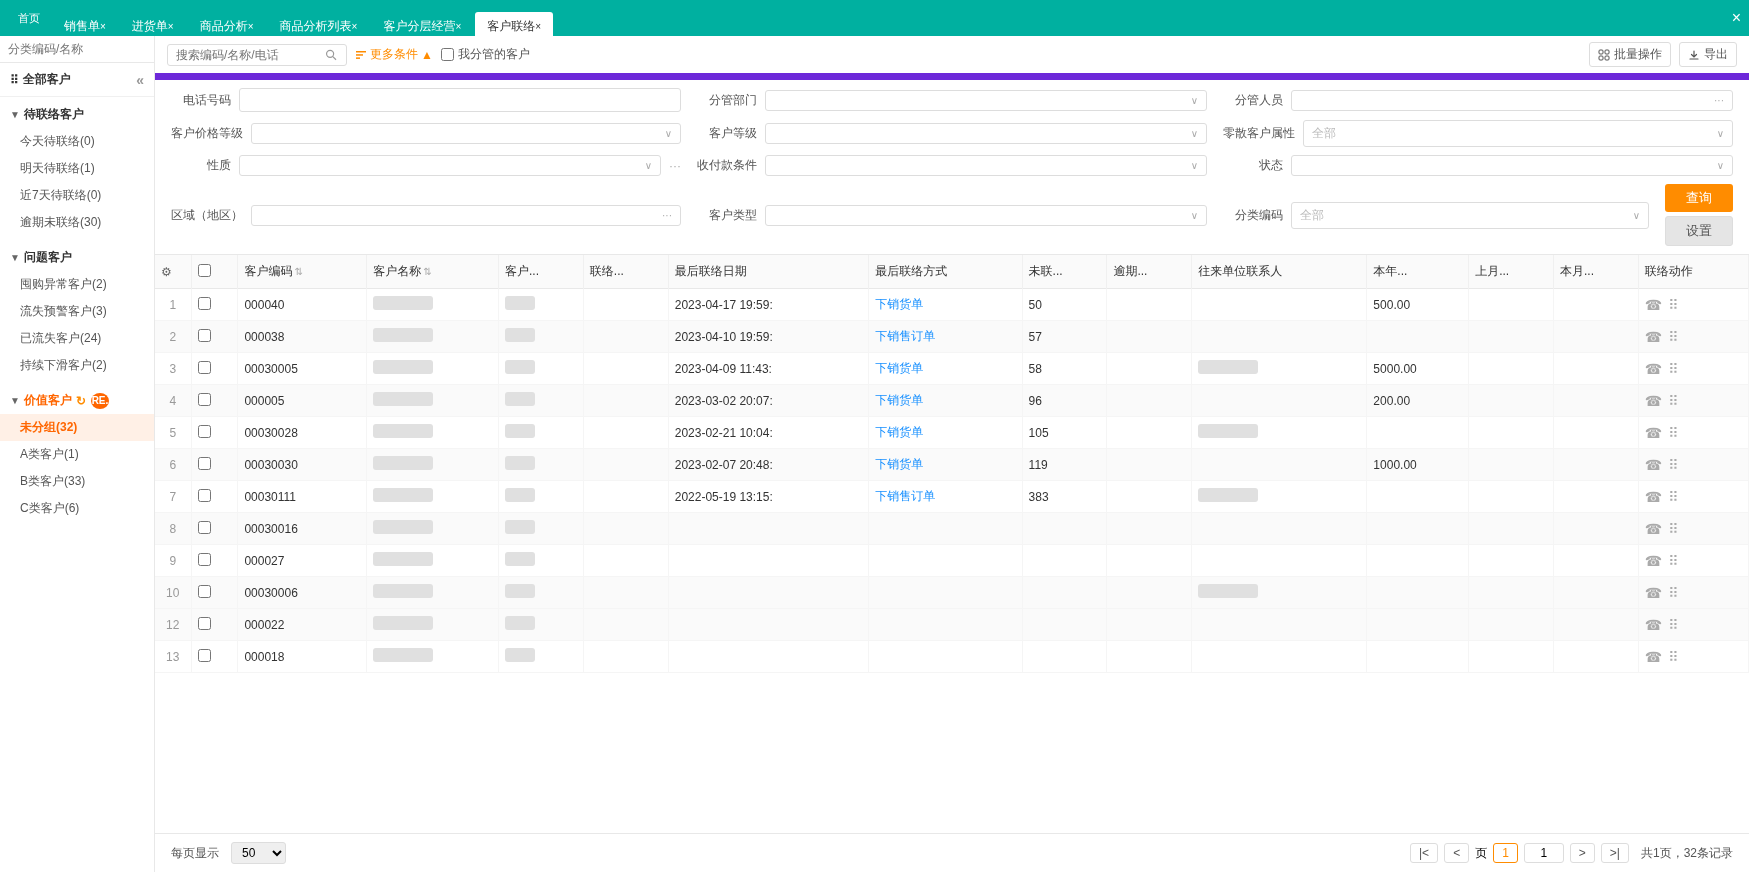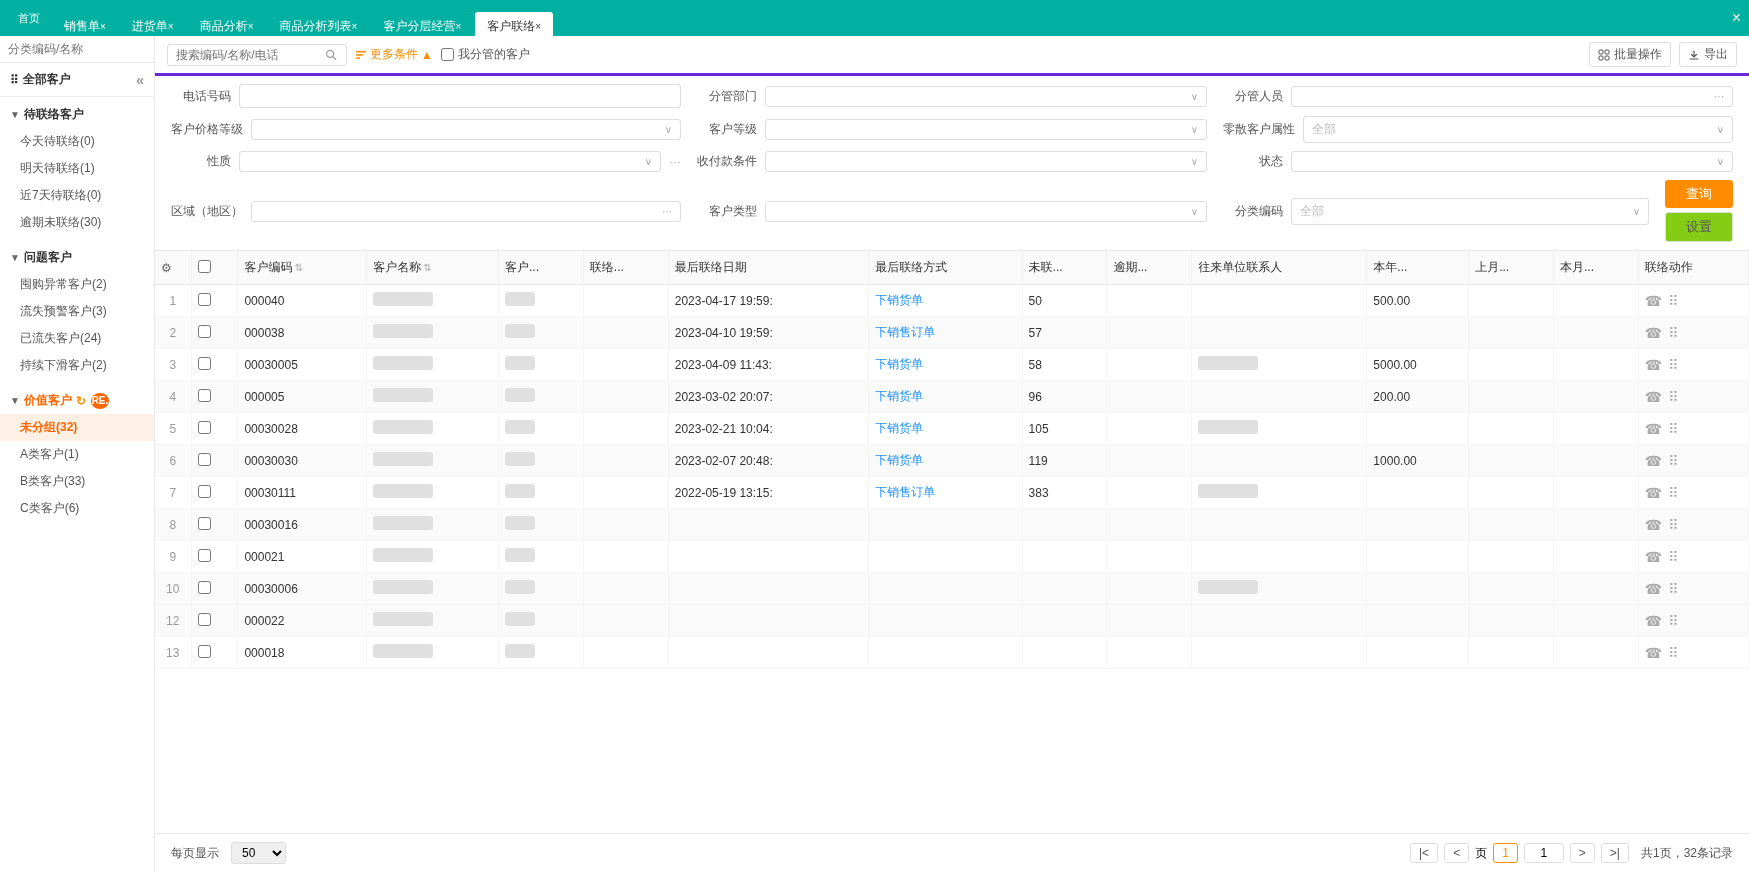--- a/index.html
+++ b/index.html
@@ -99,21 +99,21 @@
     .content-area {
       flex: 1;
       display: flex;
       flex-direction: column;
       overflow: hidden;
     }
 
     
     .filter-bar {
       background: #fff;
-      border-bottom: 3px solid #6d28d9;
+      border-bottom: 7px solid #6d28d9;
       padding: 6px 12px;
       display: flex;
       align-items: center;
       gap: 8px;
       flex-shrink: 0;
     }
     .filter-search {
       display: flex;
       align-items: center;
       border: 1px solid #ddd;
@@ -210,21 +210,21 @@
     .btn-query {
       background: #ff8c00;
       color: #fff;
       border: none;
       border-radius: 3px;
       padding: 5px 20px;
       cursor: pointer;
       font-size: 13px;
     }
     .btn-reset {
-      background: #84cc16;
+      background: #e5e5e5;
       color: #555;
       border: 1px solid #ddd;
       border-radius: 3px;
       padding: 5px 20px;
       cursor: pointer;
       font-size: 13px;
     }
     .filter-dots { color: #aaa; cursor: pointer; }
 
     
@@ -799,21 +799,21 @@
     <td>
       <div class="action-icons">
         <span class="action-icon">☎</span>
         <span class="action-icon">⠿</span>
       </div>
     </td>
   </tr>
             <tr style="background: rgb(255, 255, 255);">
     <td class="row-num">9</td>
     <td><input type="checkbox" style=""></td>
-    <td>000021</td>
+    <td>000027</td>
     <td><span class="td-blurred"></span></td>
     <td><span class="td-blurred" style="min-width:30px;"></span></td>
     <td></td>
     <td></td>
     <td></td>
     <td></td>
     <td></td>
     <td></td>
     <td></td>
     <td></td>

